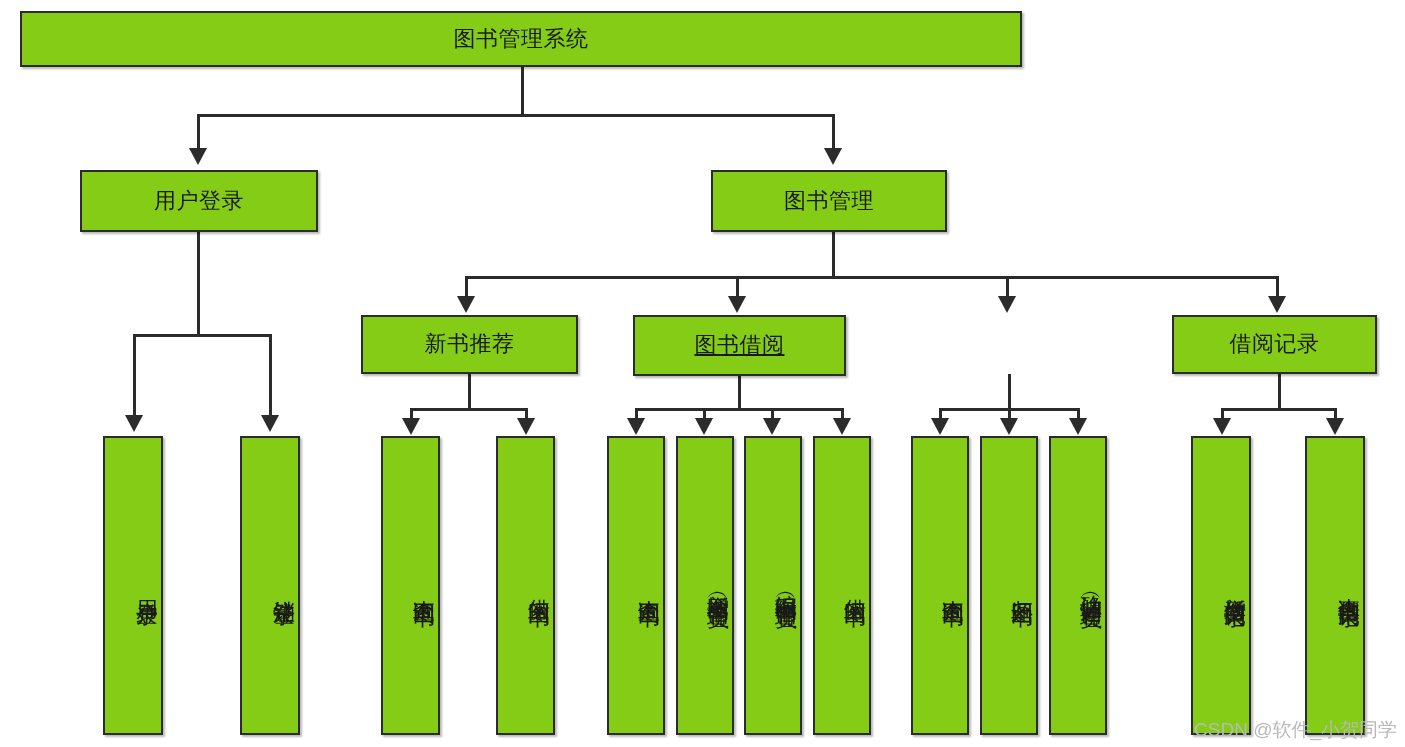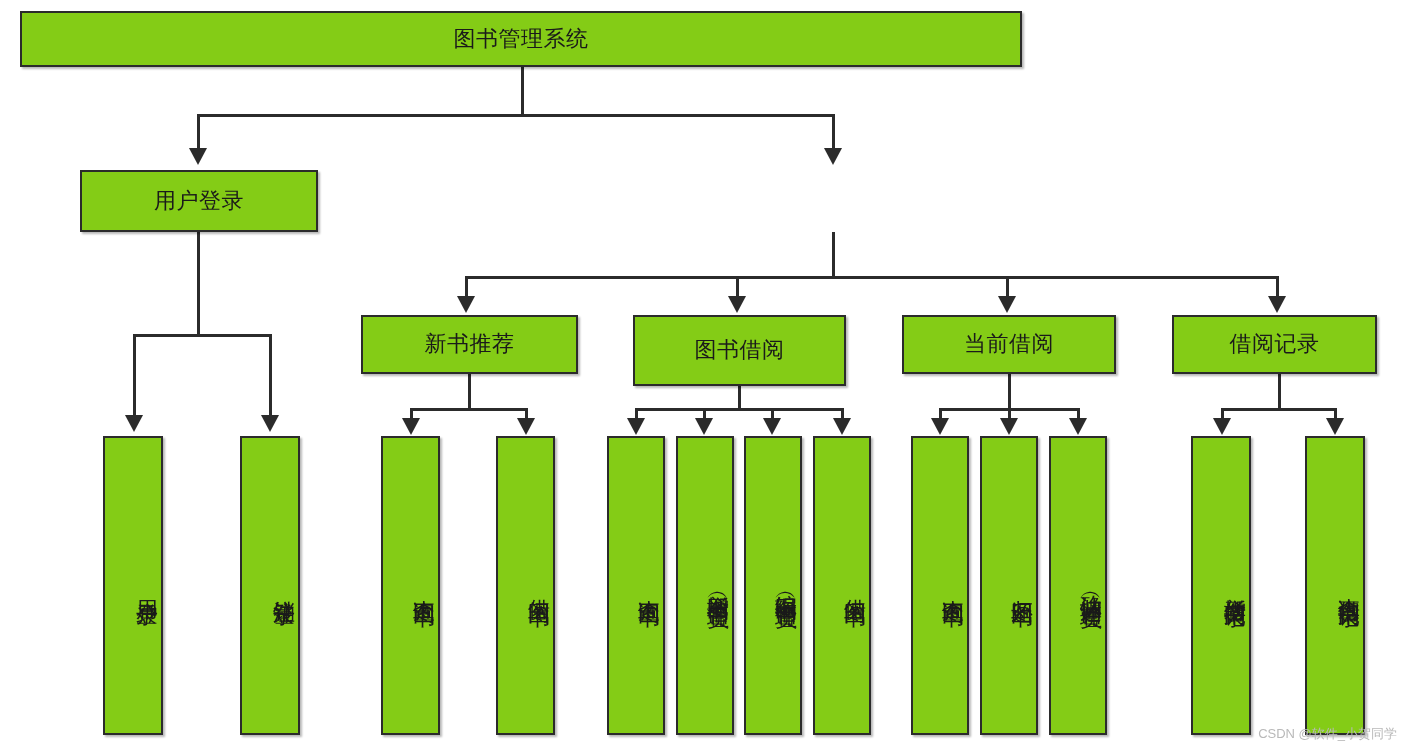--- a/index.html
+++ b/index.html
@@ -69,21 +69,21 @@
     height: 0;
     border-left: 9px solid transparent;
     border-right: 9px solid transparent;
     border-top: 17px solid #2b2b2b;
   }
   
   #watermark {
     position: absolute;
     right: 8px;
     bottom: 4px;
-    font-size: 13px;
+    font-size: 19px;
     color: #b9b9b9;
     white-space: nowrap;
     pointer-events: none;
   }
 </style>
 </head>
 <body>
 
 <div id="diagram-root">
 
@@ -142,24 +142,24 @@
   <div class="conn-v" style="left:1278px; top:374px; height:36px;"></div>
   <div class="conn-h" style="left:1222px; top:408px; width:114px;"></div>
   <div class="conn-v" style="left:1221px; top:408px; height:12px;"></div>
   <div class="arrow-down" style="left:1213px; top:418px;"></div>
   <div class="conn-v" style="left:1334px; top:408px; height:12px;"></div>
   <div class="arrow-down" style="left:1326px; top:418px;"></div>
 
   <div class="node horizontal" style="left:20px; top:11px; width:1002px; height:56px;">图书管理系统</div>
 
   <div class="node horizontal" style="left:80px; top:170px; width:238px; height:62px;">用户登录</div>
+  <div class="node horizontal" style="left:711px; top:170px; width:236px; height:62px;">图书管理</div>
 
   <div class="node horizontal" style="left:361px; top:315px; width:217px; height:59px;">新书推荐</div>
-  <div class="node horizontal" style="left:633px; top:315px; width:213px; height:71px;">图书借阅</div>
-  <div class="node horizontal" style="left:902px; top:315px; width:214px; height:59px;">当前借阅</div>
+  <div class="node horizontal" style="left:633px; top:315px; width:213px; height:61px;text-decoration:underline;">图书借阅</div>
   <div class="node horizontal" style="left:1172px; top:315px; width:205px; height:59px;">借阅记录</div>
 
   <div class="node vertical" style="left:103px; top:436px; width:60px; height:299px;">
     <span class="vlabel">用户登录</span>
   </div>
   <div class="node vertical" style="left:240px; top:436px; width:60px; height:299px;">
     <span class="vlabel">注销登录</span>
   </div>
 
   <div class="node vertical" style="left:381px; top:436px; width:59px; height:299px;">

